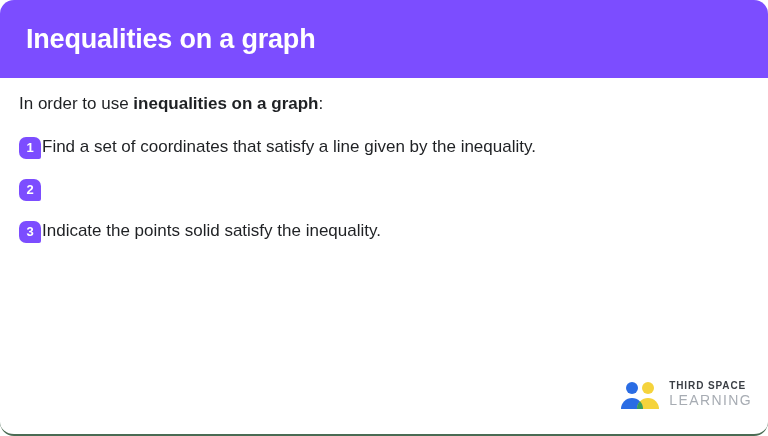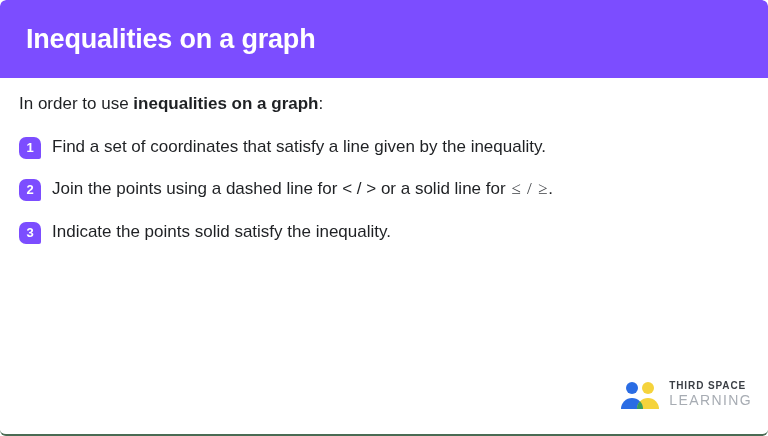--- a/index.html
+++ b/index.html
@@ -13,21 +13,21 @@
     font-family: "Liberation Sans", sans-serif;
     overflow: hidden;
   }
 
   .card {
     position: relative;
     width: 768px;
     height: 436px;
     box-sizing: border-box;
     background: #ffffff;
-    border-radius: 6px;
+    border-radius: 14px;
     border-bottom: 2px solid #4a6b53;
     overflow: hidden;
   }
 
   
   .header {
     position: absolute;
     left: 0;
     top: 0;
     width: 768px;
@@ -89,21 +89,21 @@
     background: #7c4dff;
     color: #ffffff;
     font-size: 13px;
     font-weight: bold;
     line-height: 22px;
     text-align: center;
     border-radius: 7px 7px 2px 7px;
     user-select: none;
   }
   .step-text {
-    margin-left: 11px;
+    margin-left: 1px;
     color: #1f2124;
     font-size: 17px;
     line-height: 1.45;
     white-space: nowrap;
   }
   .mathsym {
     font-family: "Liberation Serif", serif;
     color: #3c3f43;
     font-size: 17px;
     padding: 0 1px;
@@ -161,21 +161,20 @@
 
     <ul class="steps">
 
       <li class="step">
         <span class="step-badge">1</span>
         <span class="step-text">Find a set of coordinates that satisfy a line given by the inequality.</span>
       </li>
 
       <li class="step">
         <span class="step-badge">2</span>
-        <span class="step-text"><span>Join the points using a dashed line for &lt; / &gt; or a solid line for </span><span class="mathsym">≤</span><span class="mathsym"> / </span><span class="mathsym">≥</span><span>.</span></span>
       </li>
 
       <li class="step">
         <span class="step-badge">3</span>
         <span class="step-text">Indicate the points solid satisfy the inequality.</span>
       </li>
 
     </ul>
   </div>
 

